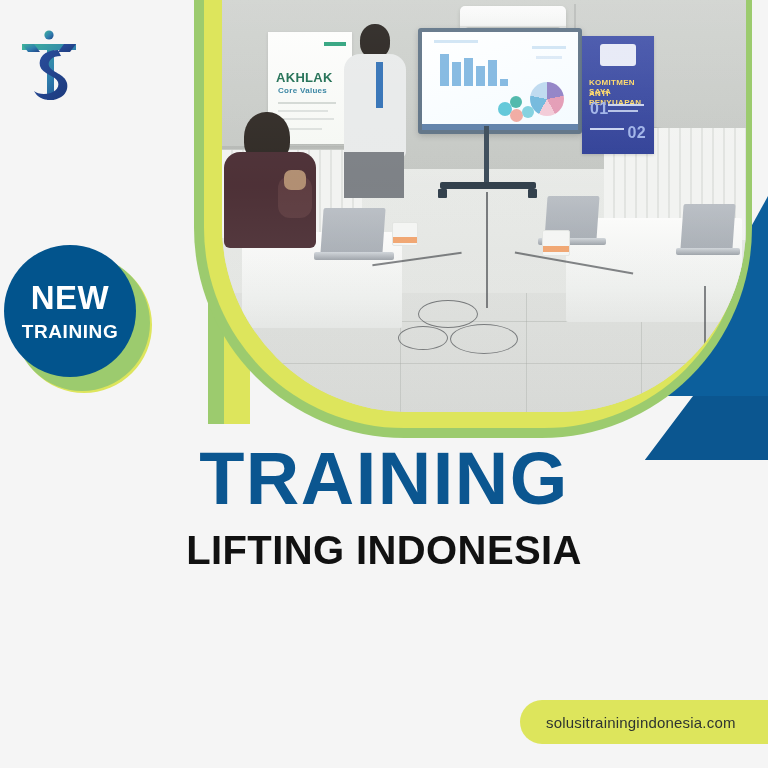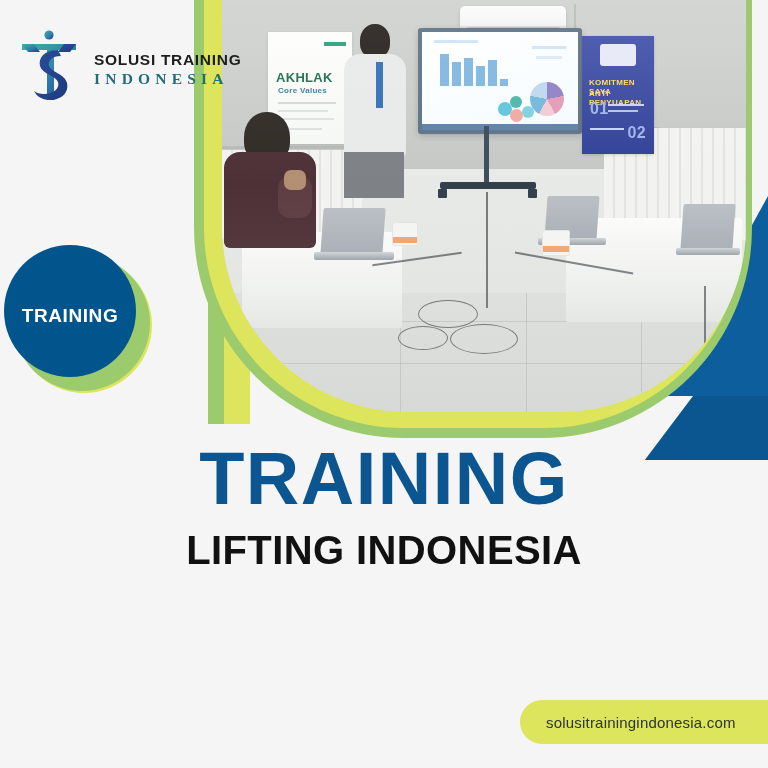--- a/index.html
+++ b/index.html
@@ -274,30 +274,27 @@
           <stop offset="100%" stop-color="#1c3a7d"></stop>
         </linearGradient>
       </defs>
       <circle cx="31" cy="7" r="4.6" fill="url(#g1)"></circle>
       <path d="M4 16 h54 v6 h-22 v50 h-7 v-50 h-25 z" fill="url(#g1)"></path>
       <path d="M4 16 l6 8 h12 l-6 -8 z" fill="url(#g1)"></path>
       <path d="M58 16 l-6 8 h-12 l6 -8 z" fill="url(#g2)"></path>
       <path d="M40 22 c-14 0 -20 8 -18 16 c2 8 16 10 18 16 c2 6 -4 12 -14 12 c-4 0 -8 -1 -10 -3
                c3 6 9 9 16 9 c12 0 19 -8 17 -17 c-2 -9 -16 -11 -18 -17 c-1.5 -5 3 -10 12 -10 z" fill="url(#g2)"></path>
     </svg>
-    <div class="logo-text">
-      <div class="logo-l1">SOLUSI TRAINING</div>
-      <div class="logo-l2">INDONESIA</div>
-    </div>
   </div>
 
   <div class="badge-wrap">
     <div class="badge-lime"></div>
     <div class="badge-green"></div>
     <div class="badge-blue">
+      <div class="badge-new">NEW</div>
       <div class="badge-training">TRAINING</div>
     </div>
   </div>
 
   <div class="title-main">TRAINING</div>
   <div class="title-sub">LIFTING INDONESIA</div>
 
   <div class="site-pill">
     <span>solusitrainingindonesia.com</span>
   </div>

